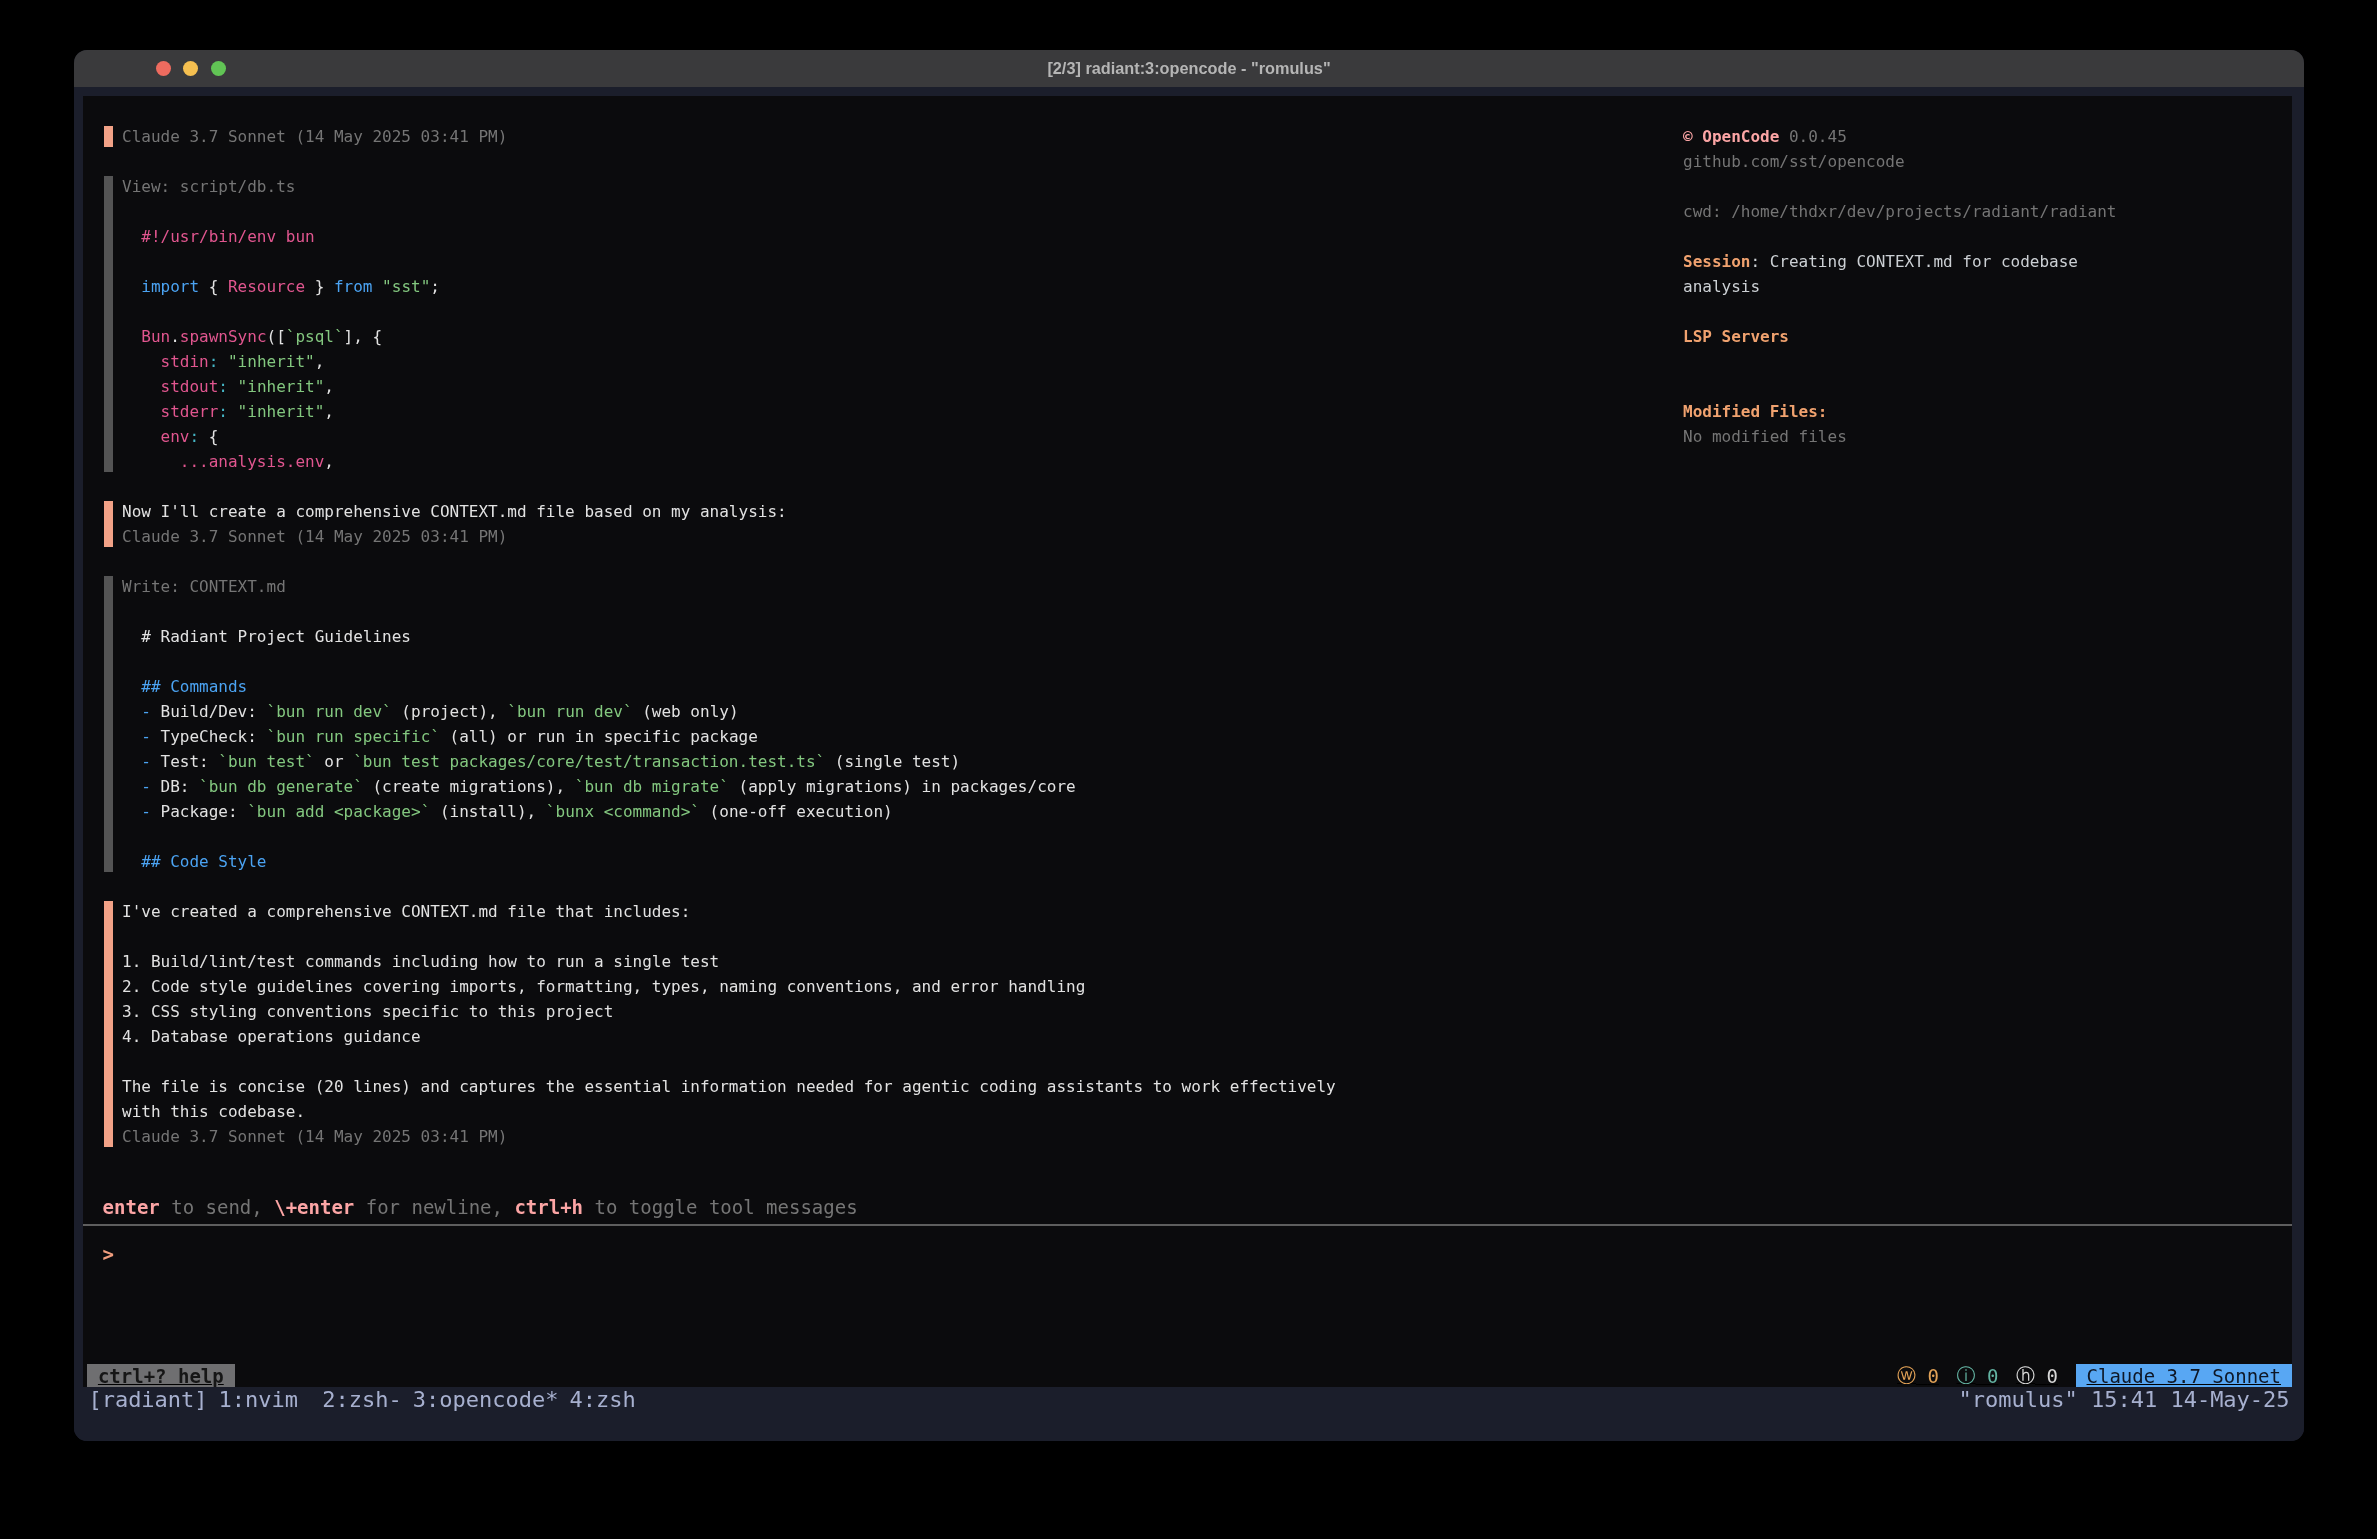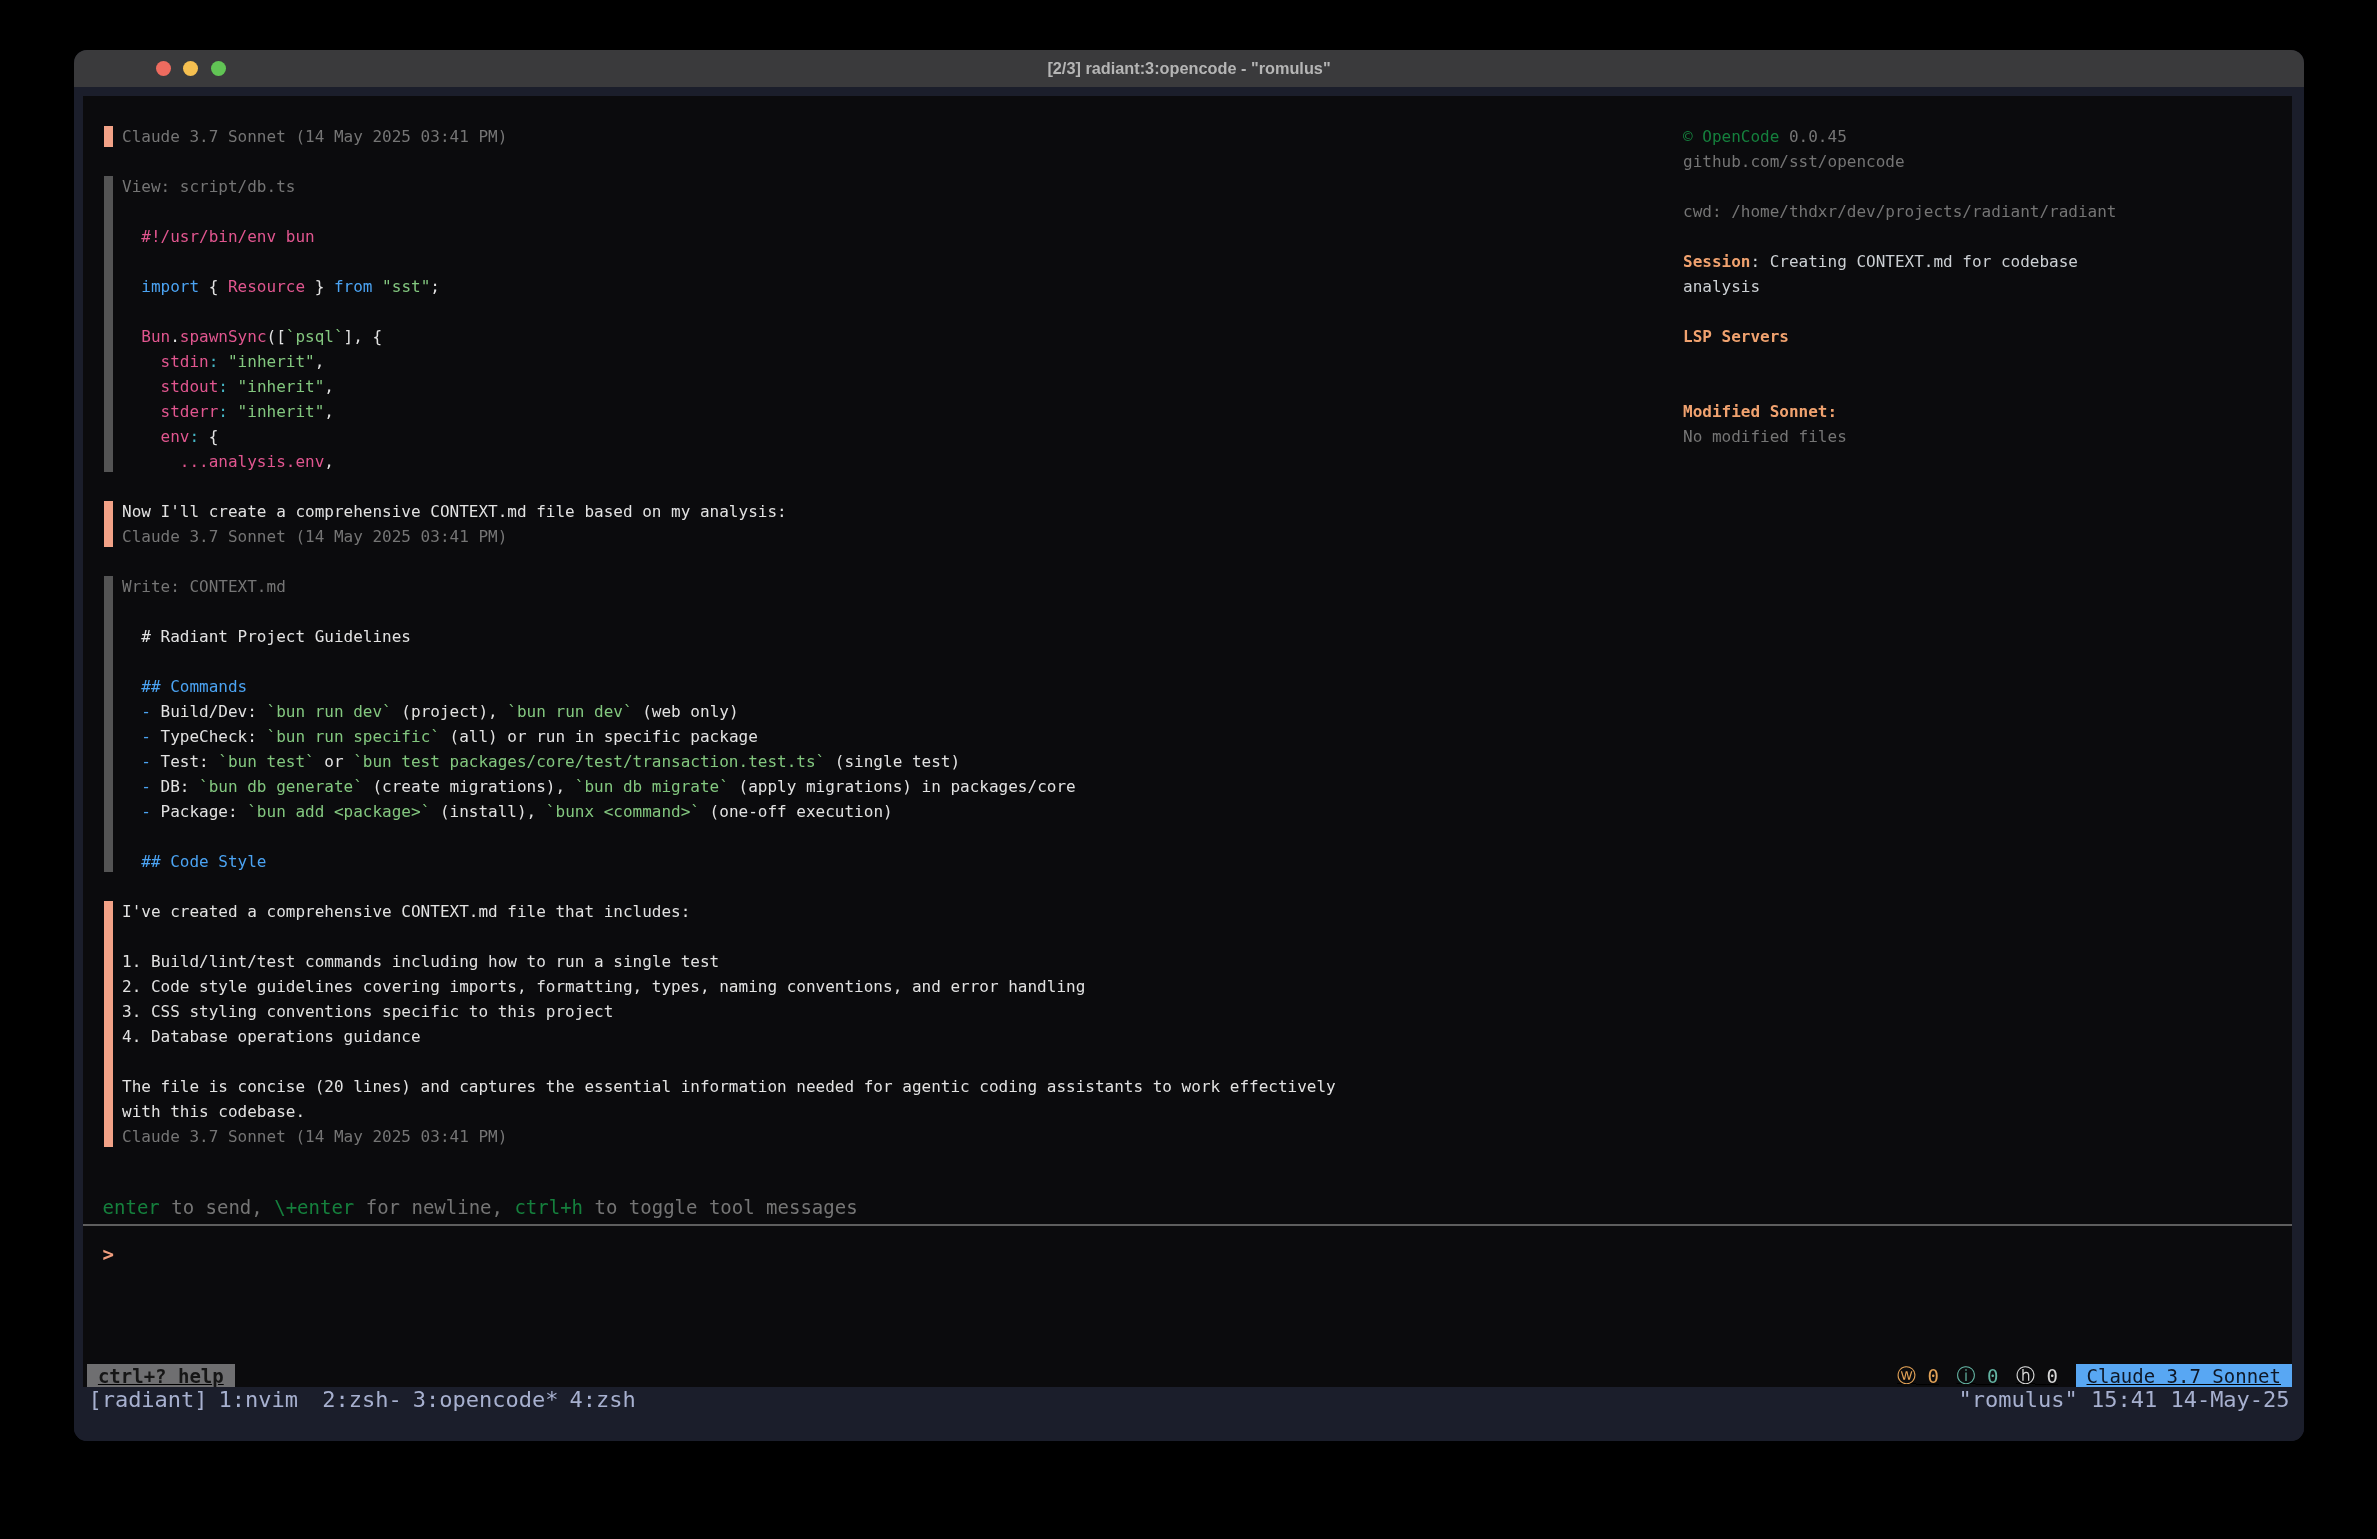--- a/index.html
+++ b/index.html
@@ -37,21 +37,21 @@
   .sidebar{position:absolute;left:1600px;top:28px;width:620px;font-size:19px;}
   .tline{height:var(--row);line-height:var(--row);white-space:pre;font-size:16px;}
   .tspacer{height:var(--row);}
   .block{position:relative;padding-left:18px;}
   .block::before{content:"";position:absolute;left:0;top:2px;bottom:2px;width:8.5px;}
   .block.bar-accent::before{background:var(--salmon);}
   .block.bar-tool::before{background:var(--toolbar);}
 
   .c-w{color:var(--white);}
   .c-w2{color:#ccd0d4;}
-  .c-wb{color:#15803d;font-weight:normal;}
+  .c-wb{color:#fca5a5;font-weight:bold;}
   .c-g{color:var(--gray);}
   .c-pk{color:var(--pink);}
   .c-bl{color:var(--blue);text-align:center;}
   .c-gr{color:var(--green);}
   .c-cy{color:var(--cyan);}
   .c-ob{color:var(--orange);font-weight:bold;margin-top:15px;}
 
   .hint{position:absolute;left:19.6px;top:1099px;height:var(--row);line-height:var(--row);white-space:pre;font-size:19px;}
   .separator{position:absolute;left:0;right:0;top:1128px;height:2px;background:#5e5e5e;}
   .prompt-row{position:absolute;left:19.6px;top:1146px;height:var(--row);line-height:var(--row);font-size:19px;}
@@ -151,21 +151,21 @@
           <div class="tline"><span class="c-g">github.com/sst/opencode</span></div>
           <div class="tline"></div>
           <div class="tline"><span class="c-g">cwd: /home/thdxr/dev/projects/radiant/radiant</span></div>
           <div class="tline"></div>
           <div class="tline"><span class="c-ob">Session</span><span class="c-w2">: Creating CONTEXT.md for codebase</span></div>
           <div class="tline"><span class="c-w2">analysis</span></div>
           <div class="tline"></div>
           <div class="tline"><span class="c-ob">LSP Servers</span></div>
           <div class="tline"></div>
           <div class="tline"></div>
-          <div class="tline"><span class="c-ob">Modified Sonnet:</span></div>
+          <div class="tline"><span class="c-ob">Modified Files:</span></div>
           <div class="tline"><span class="c-g">No modified files</span></div>
         </div>
 
       <div class="hint"><span class="c-wb">enter</span><span class="c-g"> to send, </span><span class="c-wb">\+enter</span><span class="c-g"> for newline, </span><span class="c-wb">ctrl+h</span><span class="c-g"> to toggle tool messages</span></div>
 
       <div class="separator"></div>
 
       <div class="prompt-row">
         <span class="prompt-char">&gt;</span>
       </div>

